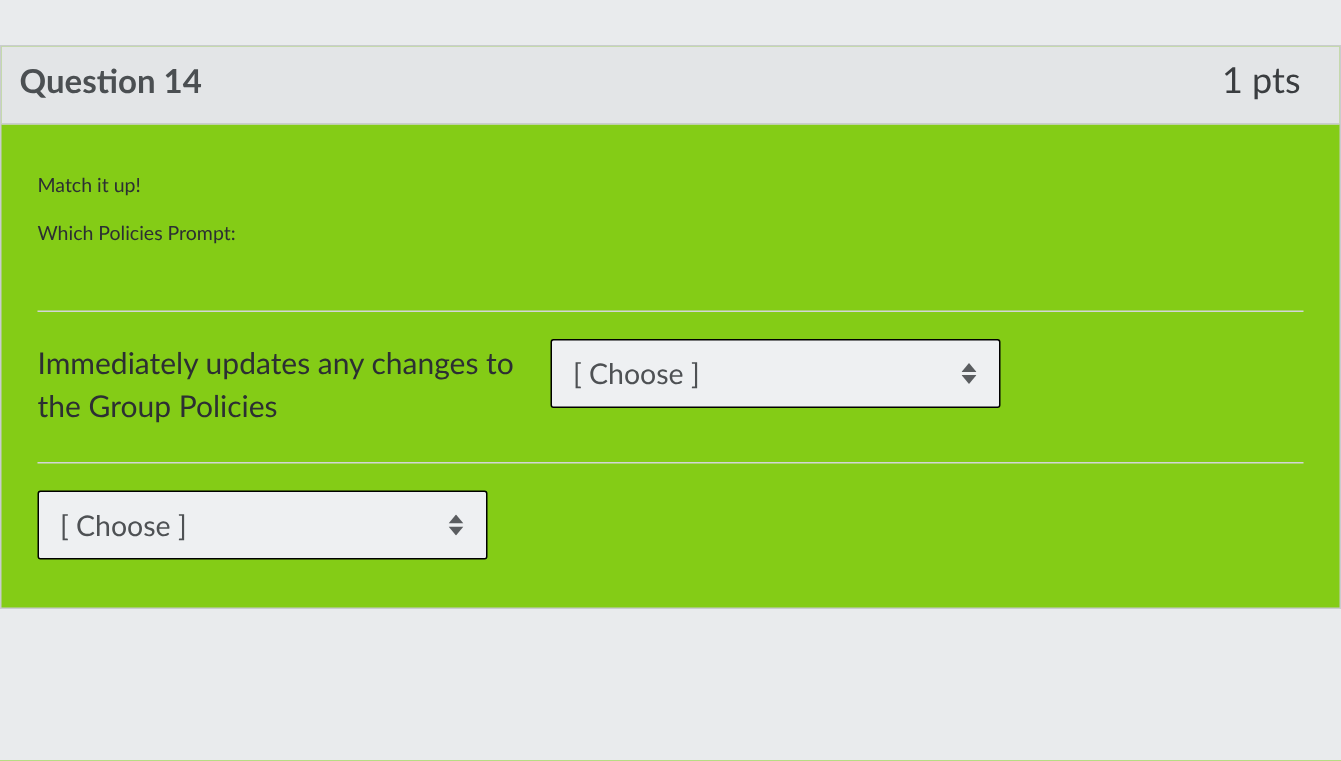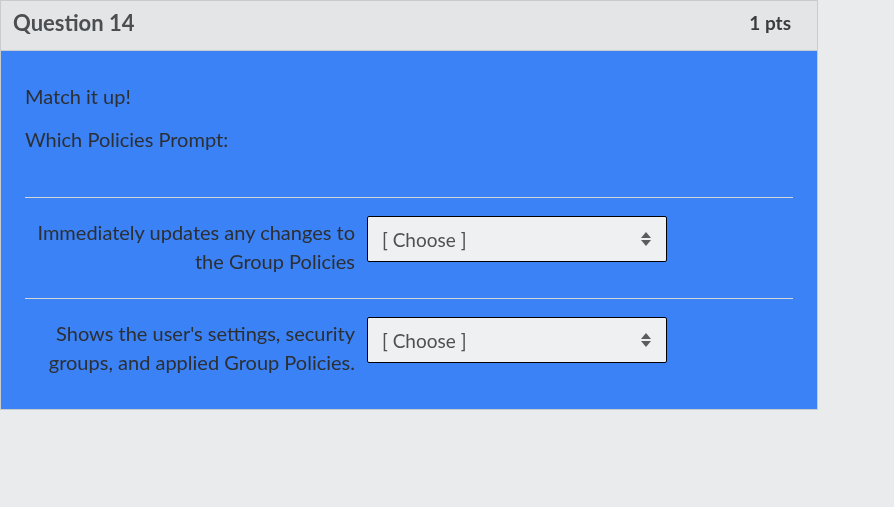--- a/index.html
+++ b/index.html
@@ -3,55 +3,55 @@
 <meta charset="utf-8">
 <style>
   * { box-sizing: border-box; margin: 0; padding: 0; }
   html, body { width: 894px; height: 507px; }
   body {
     font-family: "Lato", "Helvetica Neue", Arial, sans-serif;
     background: #e9ebed;
     color: #2c2f33;
   }
   .question-card {
-    background: #3b82f6;
+    background: #84cc16;
     border: 1px solid #c9ccce;
-    width: 818px;
+    width: 894px;
+    margin-top: 30px;
   }
   .question-header {
     display: flex;
     justify-content: space-between;
     align-items: center;
     padding: 8px 26px 14px 12px;
     border-bottom: 1px solid #c9ccce;
     background: #e3e5e7;
   }
   .question-title {
     font-size: 22px;
     font-weight: 700;
     color: #4b4f52;
   }
   .points {
-    font-size: 19px;
-    font-weight: 700;
+    font-size: 24px;
+    font-weight: 400;
     color: #3a3d40;
   }
   .question-body {
     padding: 30px 24px 10px 24px;
   }
   .instructions {
-    font-size: 20px;
+    font-size: 13px;
     color: #2c2f33;
     line-height: 1.55;
     padding-bottom: 30px;
   }
   .instructions p { margin-bottom: 12px; }
   .match-rows {
     border-top: 1px solid #d3d5d7;
-    text-align: right;
   }
   .match-row {
     display: flex;
     align-items: flex-start;
     gap: 12px;
     padding: 20px 0 22px 0;
     border-bottom: 1px solid #d3d5d7;
   }
   .match-row:last-child { border-bottom: none; }
   .prompt-text {
@@ -124,21 +124,20 @@
                 <path d="M0 6 L5 0 L10 6 Z" fill="#5a5d60"></path>
               </svg>
             <svg width="10" height="6" viewBox="0 0 10 6">
                 <path d="M0 0 L5 6 L10 0 Z" fill="#5a5d60"></path>
               </svg>
           </span>
         </div>
       </div>
 
       <div class="match-row">
-        <div class="prompt-text">Shows the user's settings, security groups, and applied Group Policies.</div>
         <div class="select-wrap">
           <div class="dropdown">
             <span>[ Choose ]</span>
           </div>
           <span class="chev">
             <svg width="10" height="6" viewBox="0 0 10 6">
                 <path d="M0 6 L5 0 L10 6 Z" fill="#5a5d60"></path>
               </svg>
             <svg width="10" height="6" viewBox="0 0 10 6">
                 <path d="M0 0 L5 6 L10 0 Z" fill="#5a5d60"></path>

